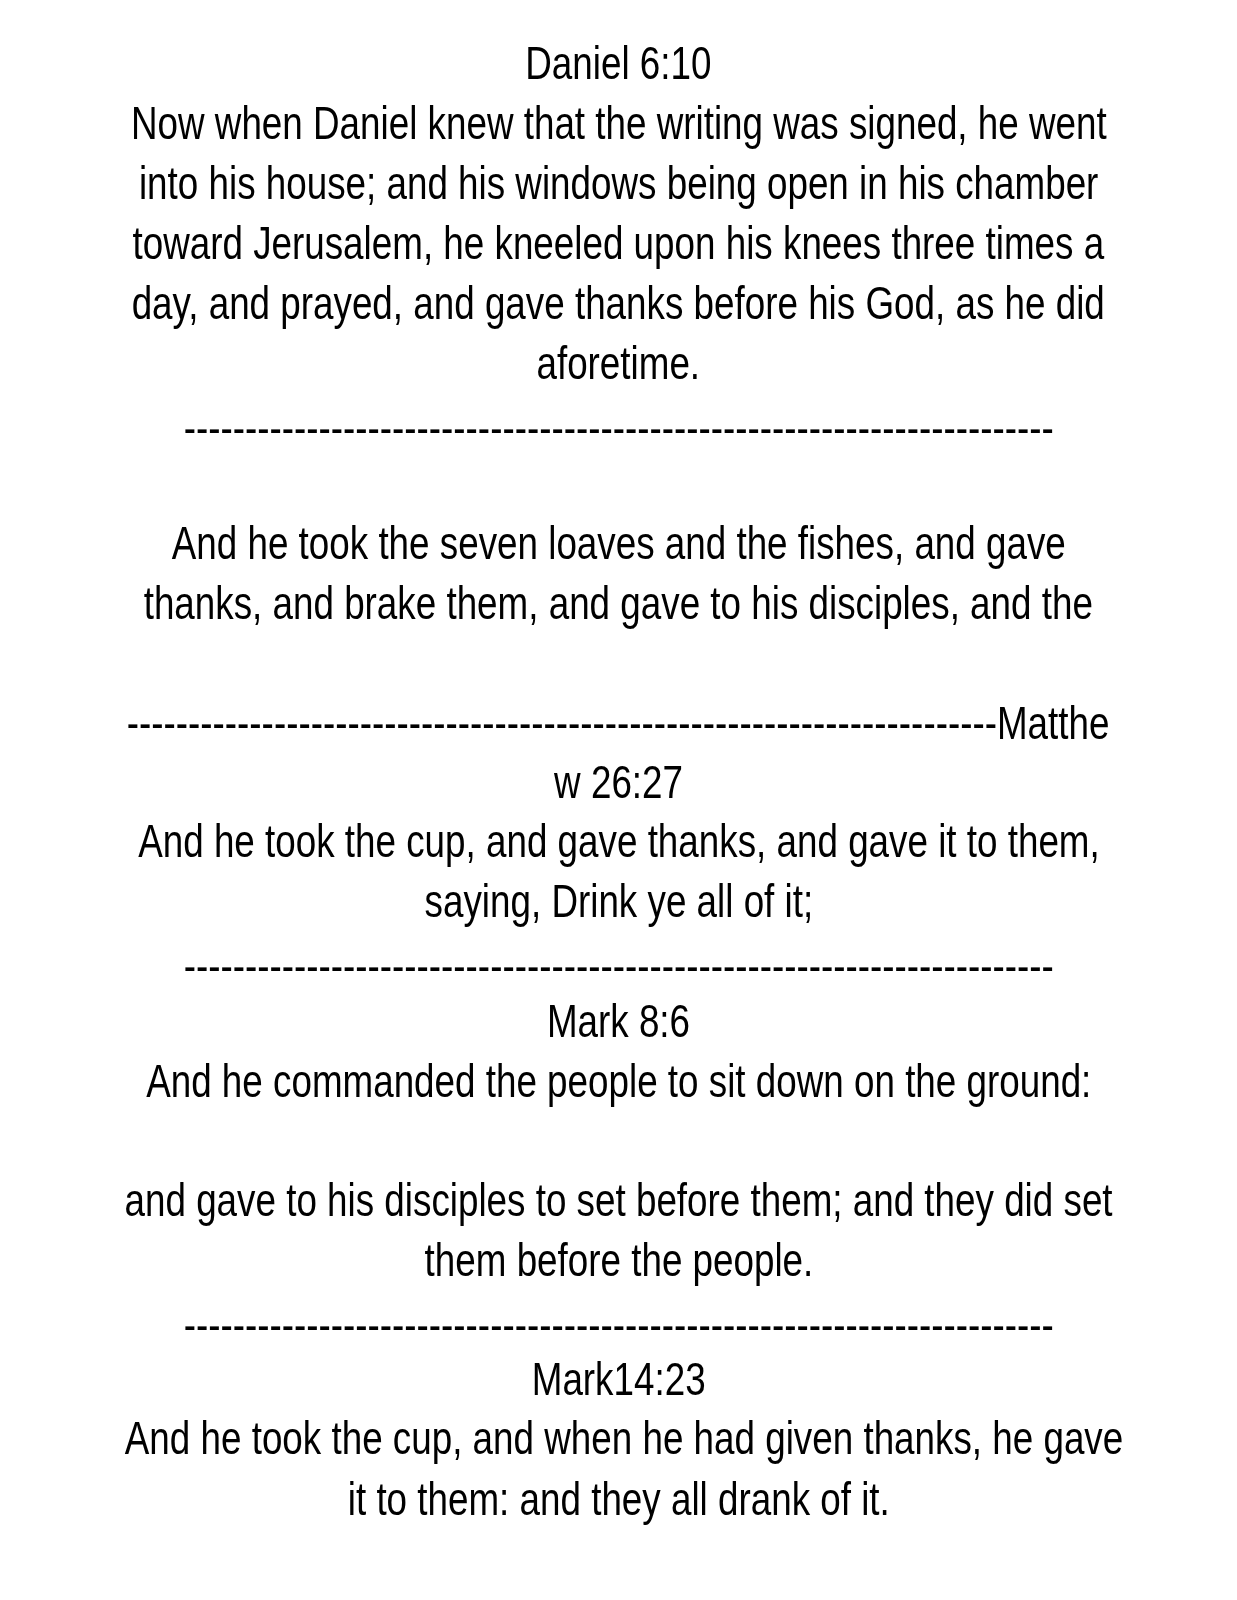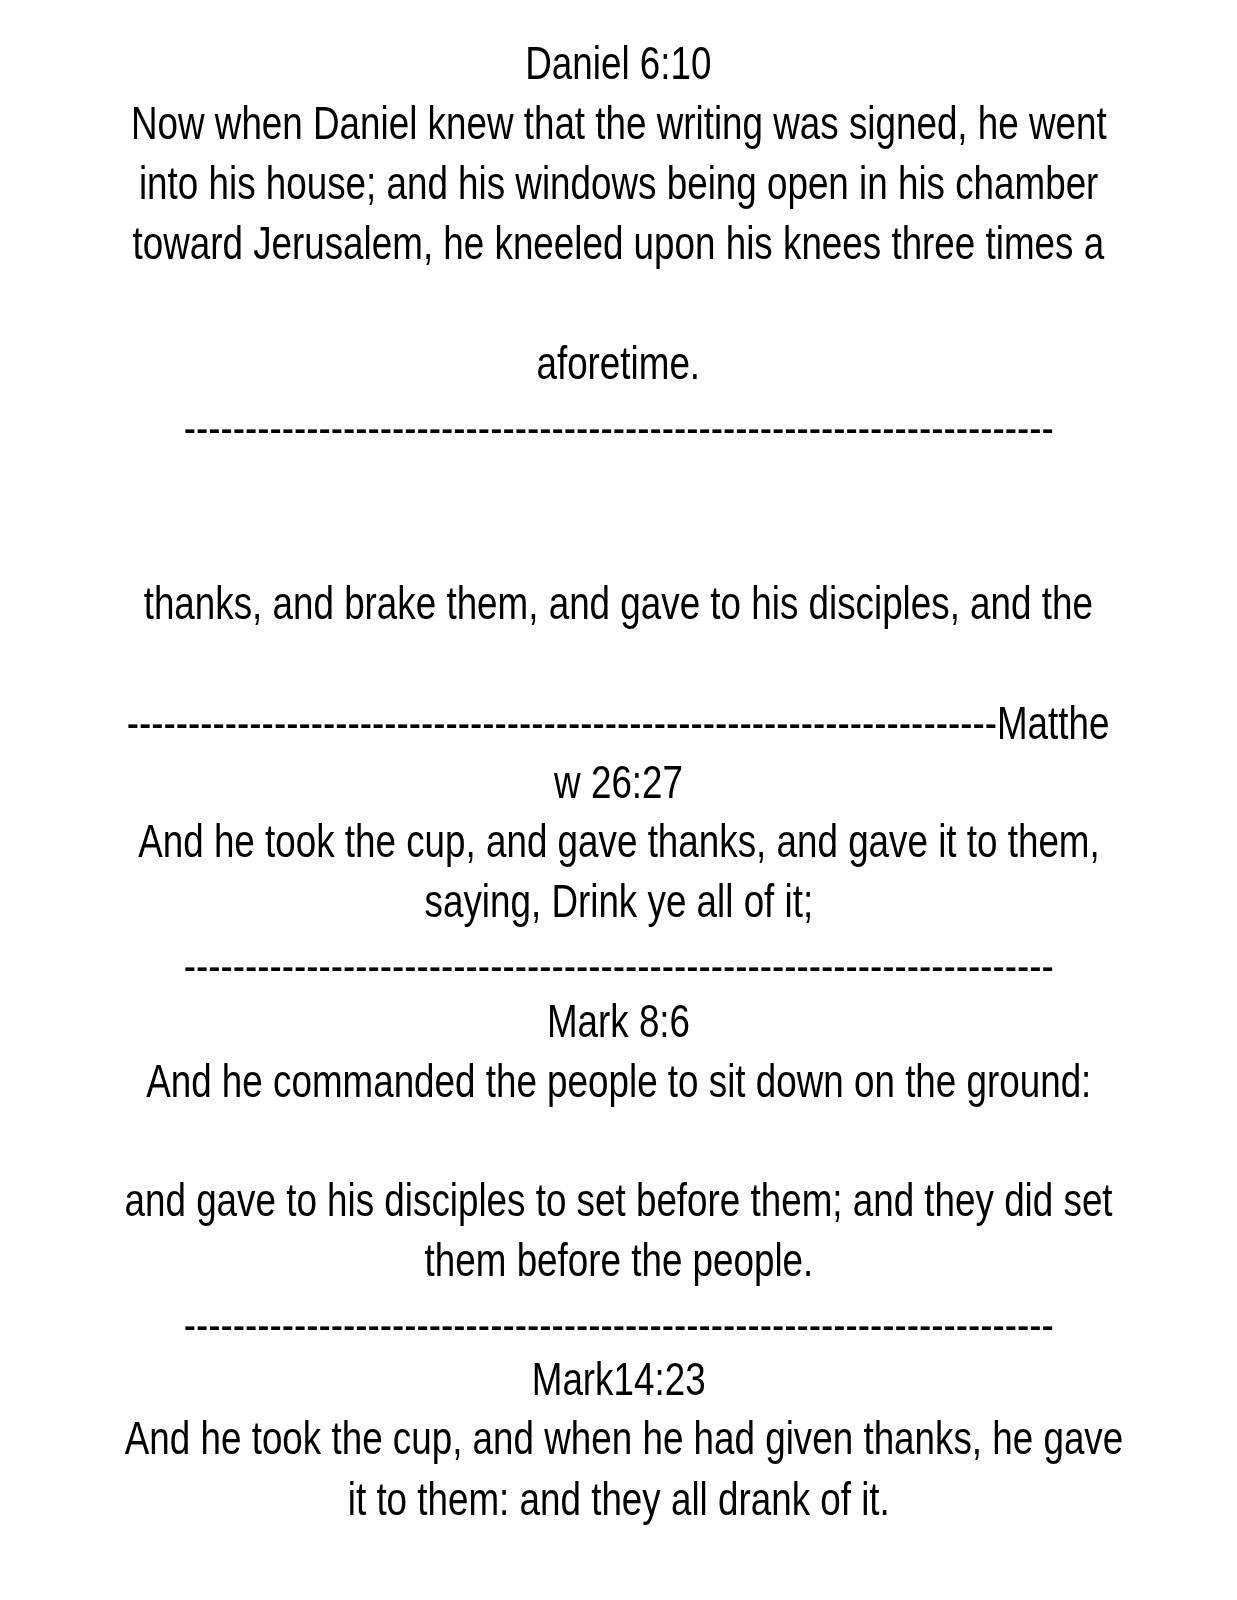--- a/index.html
+++ b/index.html
@@ -42,23 +42,25 @@
     }
   </style>
 </head>
 <body>
 
 <div class="page">
   <div class="line" style="top:30px"><span>Daniel 6:10</span></div>
   <div class="line" style="top:90px"><span>Now when Daniel knew that the writing was signed, he went</span></div>
   <div class="line" style="top:150px"><span>into his house; and his windows being open in his chamber</span></div>
   <div class="line" style="top:210px"><span>toward Jerusalem, he kneeled upon his knees three times a</span></div>
+  <div class="line" style="top:270px"><span>day, and prayed, and gave thanks before his God, as he did</span></div>
   <div class="line" style="top:330px"><span>aforetime.</span></div>
   <div class="line sep" style="top:395px"><span>-----------------------------------------------------------------------</span></div>
 
+  <div class="line" style="top:510px"><span>And he took the seven loaves and the fishes, and gave</span></div>
   <div class="line" style="top:570px"><span>thanks, and brake them, and gave to his disciples, and the</span></div>
   <div class="line sep" style="top:690px"><span>-----------------------------------------------------------------------Matthe</span></div>
 
   <div class="line" style="top:749px"><span>w 26:27</span></div>
   <div class="line" style="top:808px"><span>And he took the cup, and gave thanks, and gave it to them,</span></div>
   <div class="line" style="top:868px"><span>saying, Drink ye all of it;</span></div>
   <div class="line sep" style="top:933px"><span>-----------------------------------------------------------------------</span></div>
 
   <div class="line" style="top:988px"><span>Mark 8:6</span></div>
   <div class="line" style="top:1048px"><span>And he commanded the people to sit down on the ground:</span></div>

